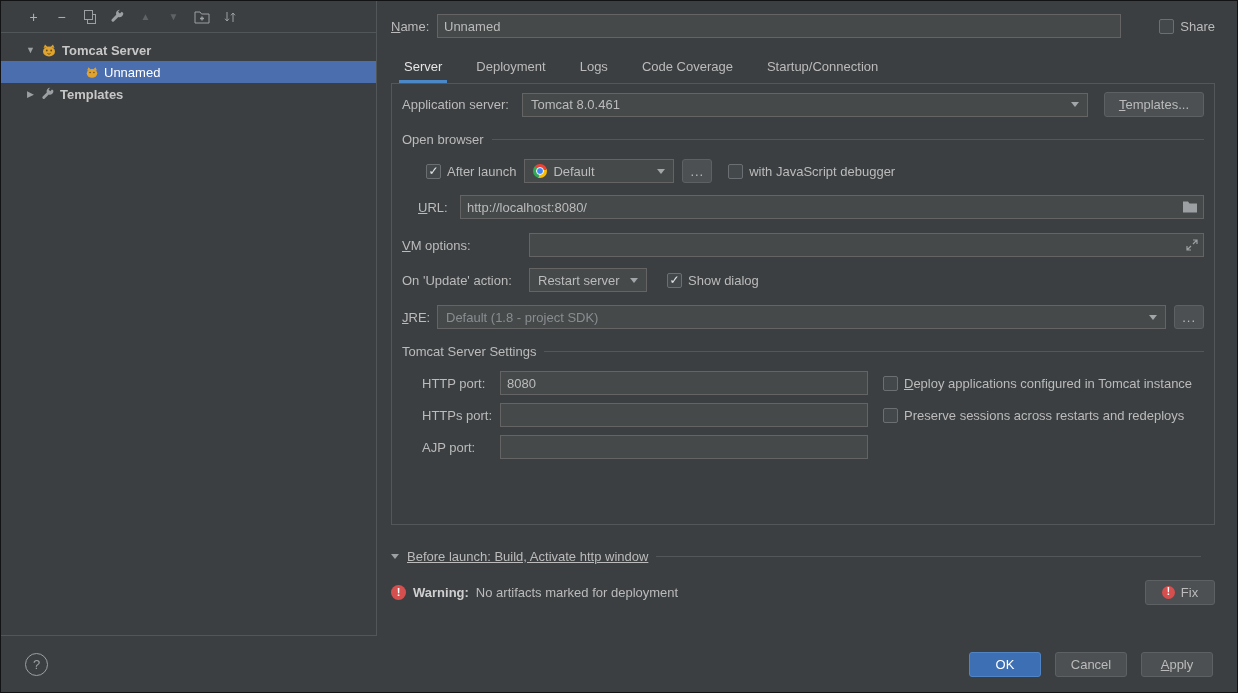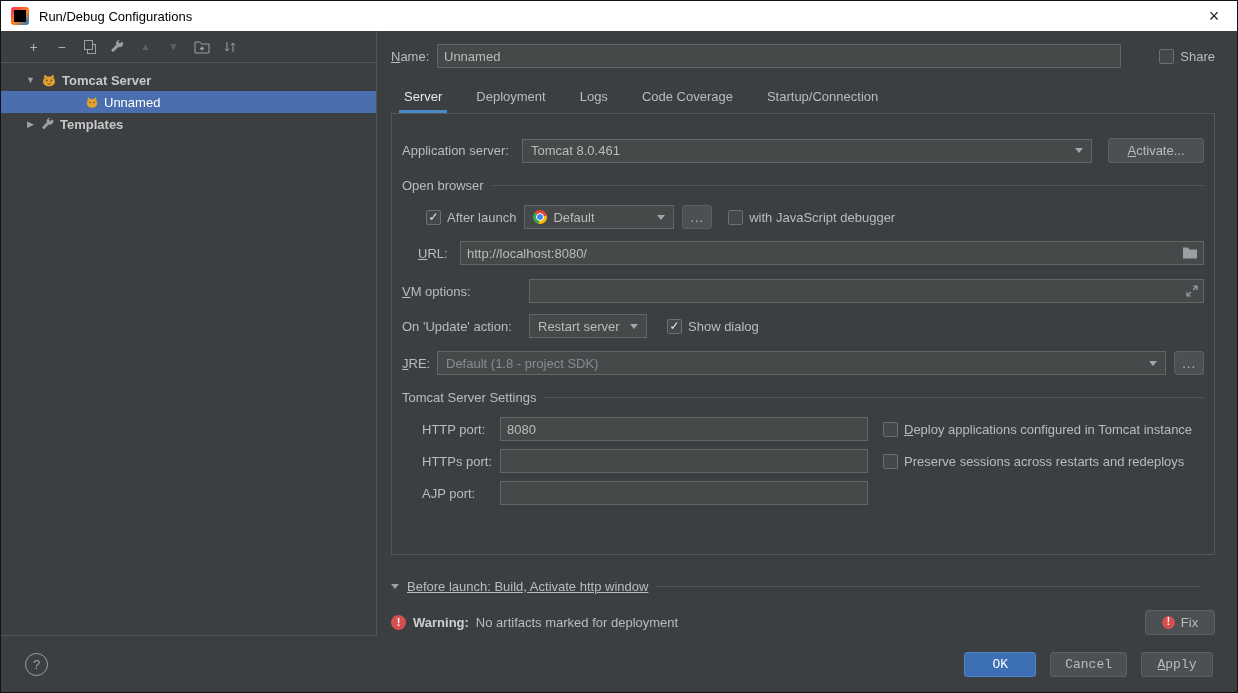--- a/index.html
+++ b/index.html
@@ -45,21 +45,21 @@
   .share { margin-left:38px; }
   .checkbox { width:15px; height:15px; background:#43494b; border:1px solid #6b6f74; border-radius:2px;
     display:inline-flex; align-items:center; justify-content:center; flex:0 0 15px; }
   .checkbox::after { content:"✓"; font-size:12px; color:#e3e5e6; visibility:hidden; line-height:1; }
   .checkbox.checked::after { visibility:visible; }
   .tabs { margin-top:14px; height:30px; display:flex; align-items:flex-end; gap:34px; padding-left:13px; }
   .tab { padding-bottom:9px; position:relative; color:#bbbbbb; }
   .tab.active { color:#e5e5e5; }
   .tab.active::after { content:""; position:absolute; left:-5px; right:-5px; bottom:0; height:3px; background:#4a88c7; }
   
-  .panel { border:1px solid #53575a; height:442px; padding:16px 10px; display:flex; flex-direction:column; }
+  .panel { border:1px solid #53575a; height:442px; padding:0 10px; display:flex; flex-direction:column; }
   .frow { display:flex; align-items:center; min-height:24px; }
   .combo { height:24px; background:#45494a; border:1px solid #646464; display:flex; align-items:center;
     gap:6px; padding:0 8px; }
   .caret { margin-left:auto; width:0; height:0; border-left:4px solid transparent; border-right:4px solid transparent;
     border-top:5px solid #a3a6a8; flex:0 0 auto; }
   .btn { height:25px; background:#4c5052; border:1px solid #5e6163; border-radius:3px; color:#bbbbbb;
     font-family:"Liberation Sans",sans-serif; font-size:13px; padding:0 14px;
     display:inline-flex; align-items:center; justify-content:center; gap:6px; }
   .btn.primary { background:#3d6fb5; border-color:#5184c4; color:#ffffff; }
   .btn.more { min-width:26px; padding:0 7px; height:24px; letter-spacing:1px; }
@@ -91,32 +91,27 @@
   .err-icon::after { content:"!"; font-size:11px; font-weight:bold; line-height:1; }
   .err-icon.small { width:13px; height:13px; flex:0 0 13px; }
   .err-icon.small::after { font-size:10px; }
   .w-label { font-weight:bold; color:#cfcfcf; }
   .fix-btn { margin-left:auto; min-width:70px; padding:0 12px; }
   
   .bottombar { flex:0 0 56px; display:flex; align-items:center; padding:0 24px; gap:14px; }
   .help { width:23px; height:23px; border-radius:50%; border:1px solid #9da0a3; color:#9da0a3;
     display:flex; align-items:center; justify-content:center; font-size:13px; }
   .spacer { flex:1; }
-  .bottombar .btn { min-width:72px;font-family:Liberation Mono, monospace; }
+  .bottombar .btn { min-width:72px; }
 </style>
 </head>
 <body>
 
 <div class="window">
 
-  <div class="titlebar">
-    <div class="app-icon"></div>
-    <div class="title">Run/Debug Configurations</div>
-    <div class="close-btn">×</div>
-  </div>
 
   <div class="body">
 
     <div class="sidebar">
       <div class="side-toolbar">
         <span class="tb-icon">+</span>
         <span class="tb-icon">−</span>
         <span class="tb-icon">
           <svg width="14" height="14" viewBox="0 0 14 14">
               <rect x="4.5" y="4.5" width="8" height="9" fill="none" stroke="#9da0a3"></rect>
@@ -203,21 +198,21 @@
 
       <div class="panel">
 
         <div class="frow mt8">
           <label class="flabel w120">Application server:</label>
           <div class="combo grow">
             <span>Tomcat 8.0.461</span>
             <span class="caret"></span>
           </div>
           <button class="btn ml16" style="min-width:96px">
-            <span class="mn">Activate...</span>
+            <span class="mn">Templates...</span>
           </button>
         </div>
 
         <div class="section">
           <span>Open browser</span>
           <span class="hline"></span>
         </div>
 
         <div class="frow mt12 indent24">
           <div class="cbgroup">

